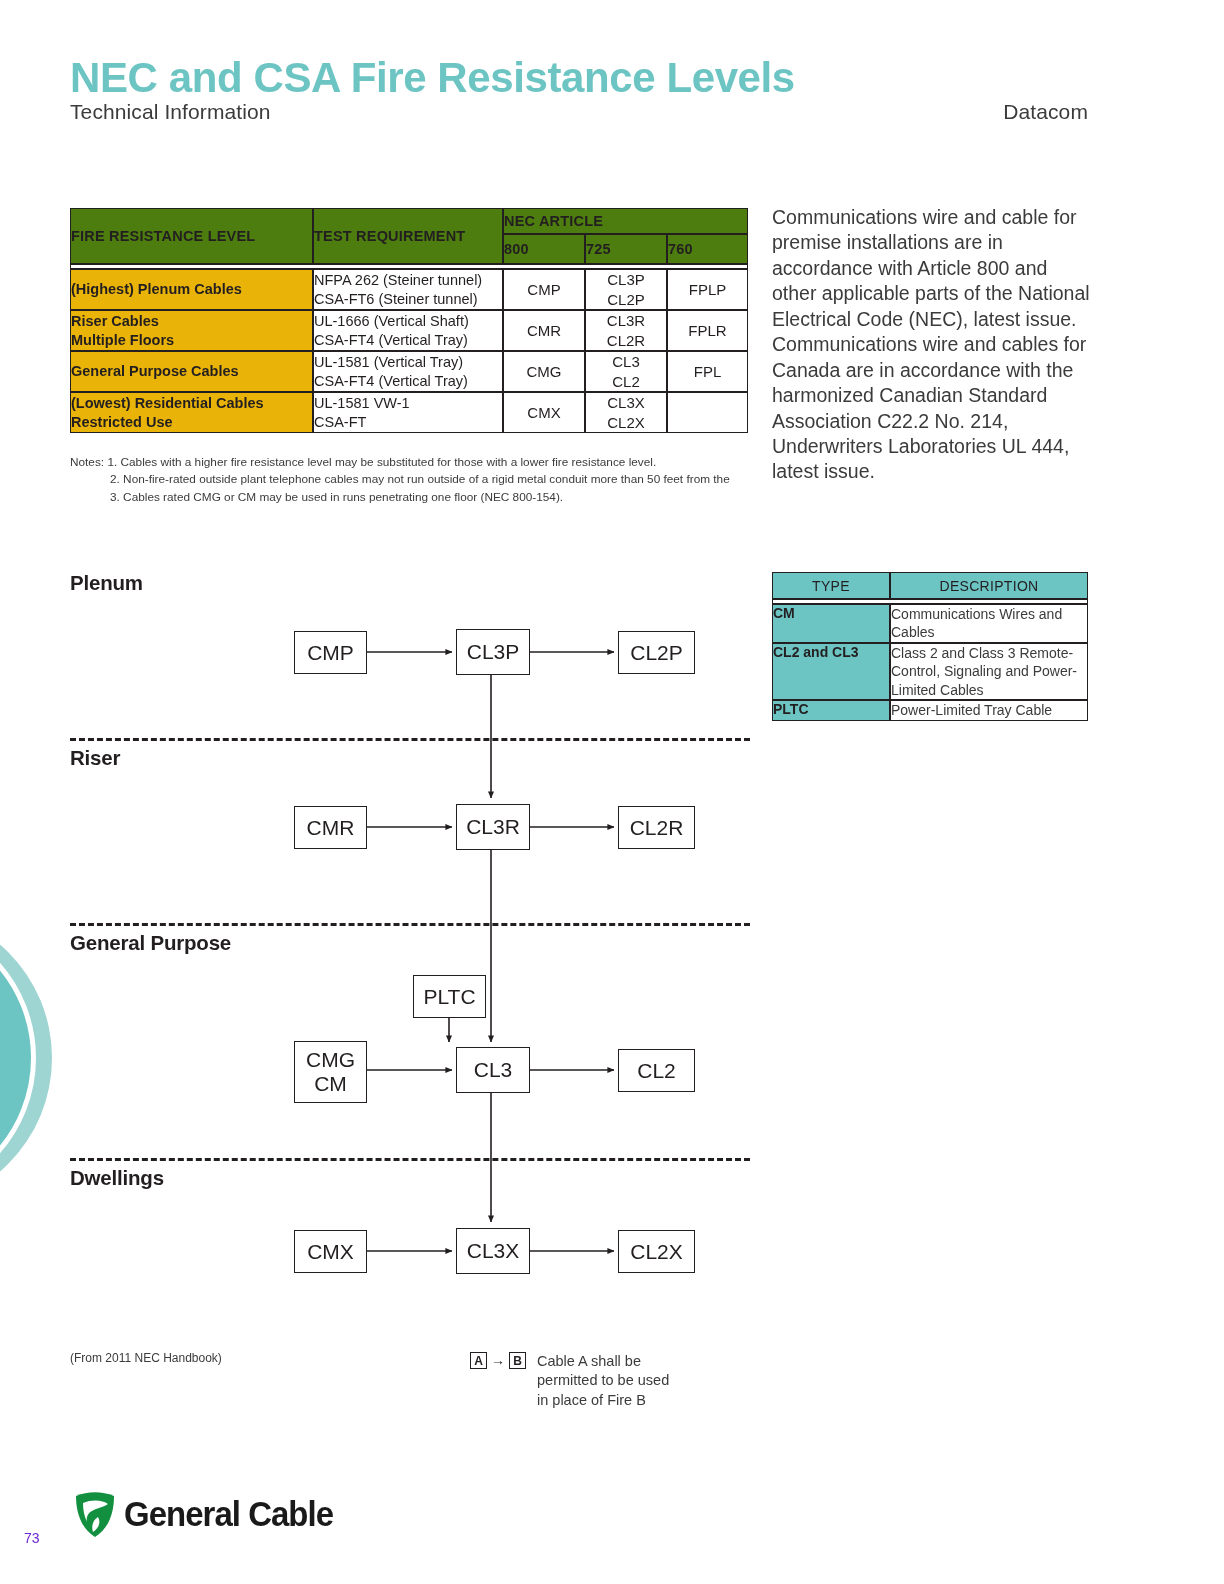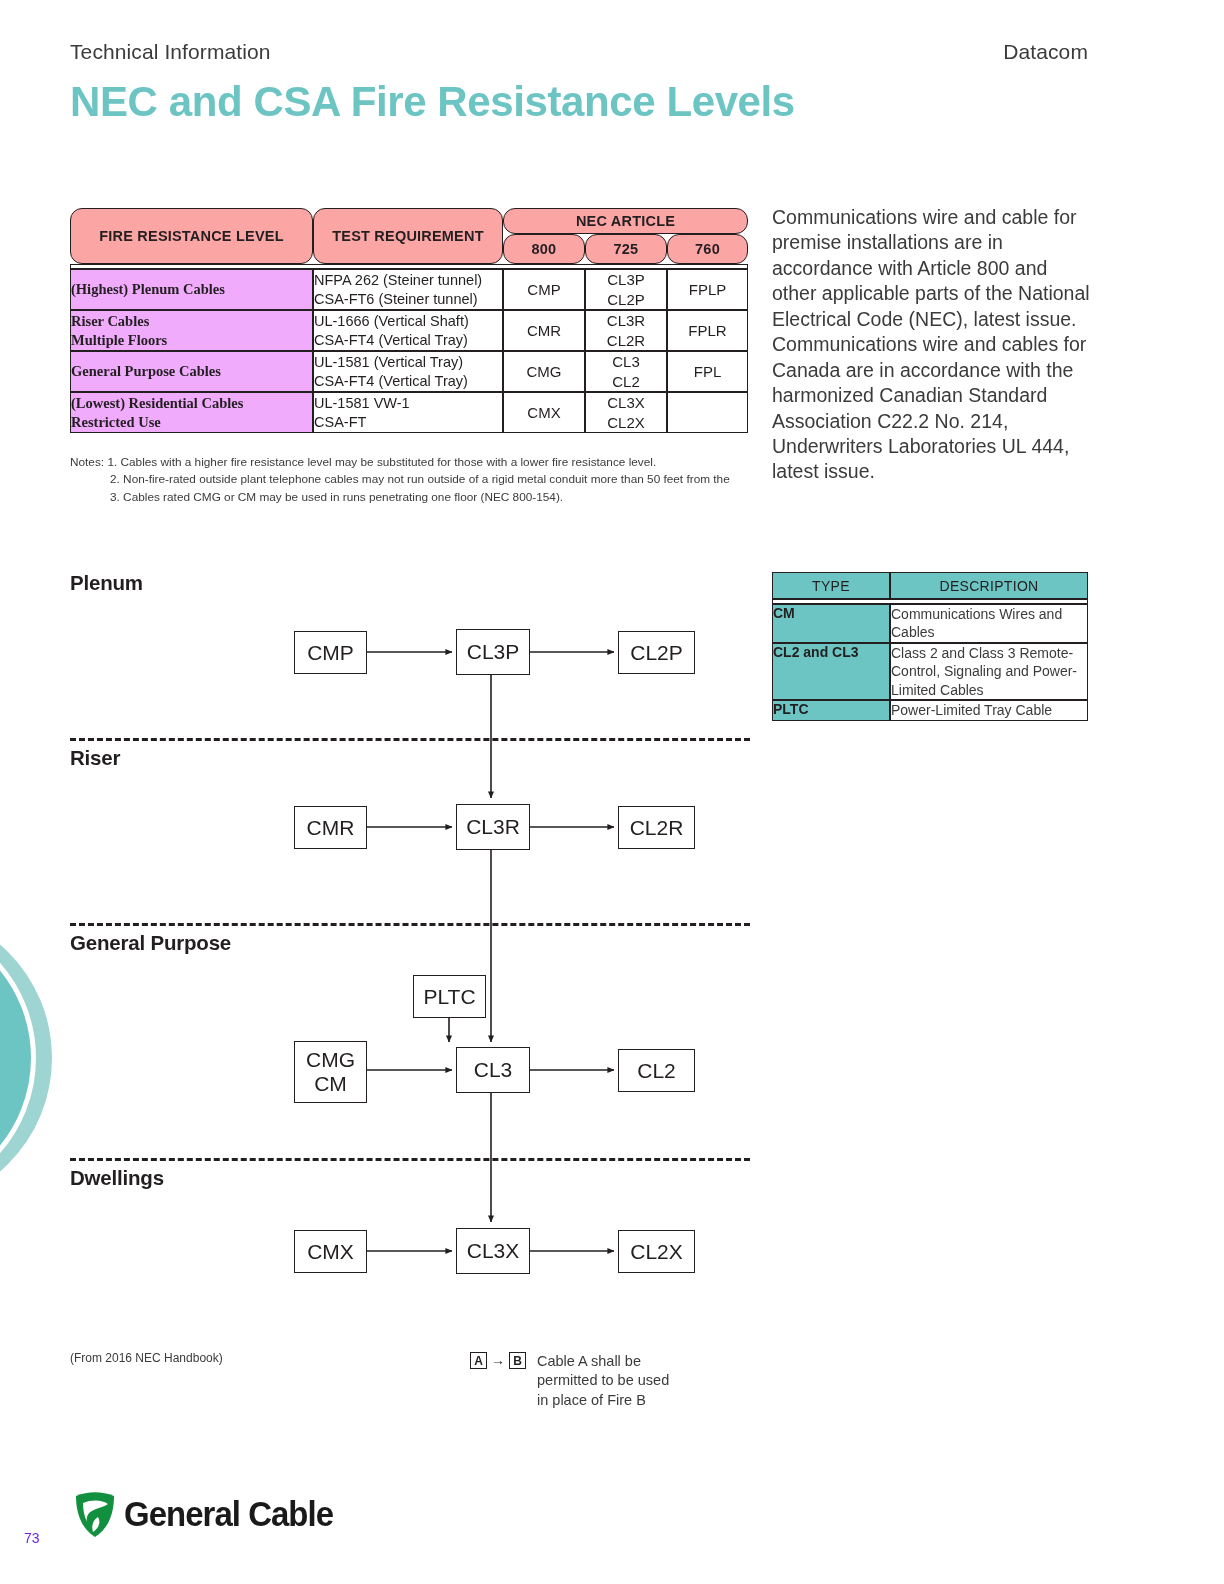--- a/index.html
+++ b/index.html
@@ -58,38 +58,36 @@
     border-spacing: 0;
     width: 678px;
     table-layout: fixed;
   }
   table.fr-table td, table.fr-table th {
     border: 1.5px solid #231f20;
     padding: 0;
     vertical-align: middle;
   }
   .th-teal {
-    background: #fca5a5;
-    text-align: center;
+    background: #4d7c0f;
+    text-align: left;
     font-size: 14.5px;
     font-weight: bold;
     letter-spacing: .2px;
     color: #231f20;
     height: 26px;
-    border-radius: 12px;
   }
   .th-teal.tall { height: 30px; }
   .cell-level {
-    background: #f0abfc;
+    background: #eab308;
     font-size: 14.5px;
     font-weight: bold;
     padding: 7px 0 7px 12px;
     line-height: 1.28;
     color: #231f20;
-    font-family: Liberation Serif, serif;
   }
   .cell-test {
     background: #fff;
     font-size: 14.5px;
     padding: 7px 0 7px 11px;
     line-height: 1.3;
     color: #231f20;
     margin-top: 39px;
   }
   .cell-art {
@@ -217,25 +215,25 @@
     font-size: 14px; color: #6d28d9;
   }
 </style>
 </head>
 <body>
 
 <div id="deco-circle-outer"></div>
 <div id="deco-circle-inner"></div>
 
 <div id="page-header">
+  <div id="page-title">NEC and CSA Fire Resistance Levels</div>
   <div id="header-row">
     <div id="hdr-left">Technical Information</div>
     <div id="hdr-right">Datacom</div>
   </div>
-  <div id="page-title">NEC and CSA Fire Resistance Levels</div>
 </div>
 
 <div id="main-table-wrap">
   <table class="fr-table">
     <colgroup>
       <col style="width:243px">
         <col style="width:190px">
       <col style="width:82px">
         <col style="width:82px">
         <col style="width:81px">
@@ -385,21 +383,21 @@
   <span>CMG</span>
   <span>CM</span>
 </div>
 <div class="flow-box" style="left:456px; top:1047px; width:74px; height:46px">CL3</div>
 <div class="flow-box" style="left:618px; top:1049px; width:77px; height:43px">CL2</div>
 
 <div class="flow-box" style="left:294px; top:1230px; width:73px; height:43px">CMX</div>
 <div class="flow-box" style="left:456px; top:1228px; width:74px; height:46px">CL3X</div>
 <div class="flow-box" style="left:618px; top:1230px; width:77px; height:43px">CL2X</div>
 
-<div id="source-note">(From 2016 NEC Handbook)</div>
+<div id="source-note">(From 2011 NEC Handbook)</div>
 
 <div id="legend">
   <span class="legend-chip">A</span>
   <span class="legend-arrow">→</span>
   <span class="legend-chip">B</span>
   <span id="legend-text">
     <div>Cable A shall be</div>
     <div>permitted to be used</div>
     <div>in place of Fire B</div>
   </span>

